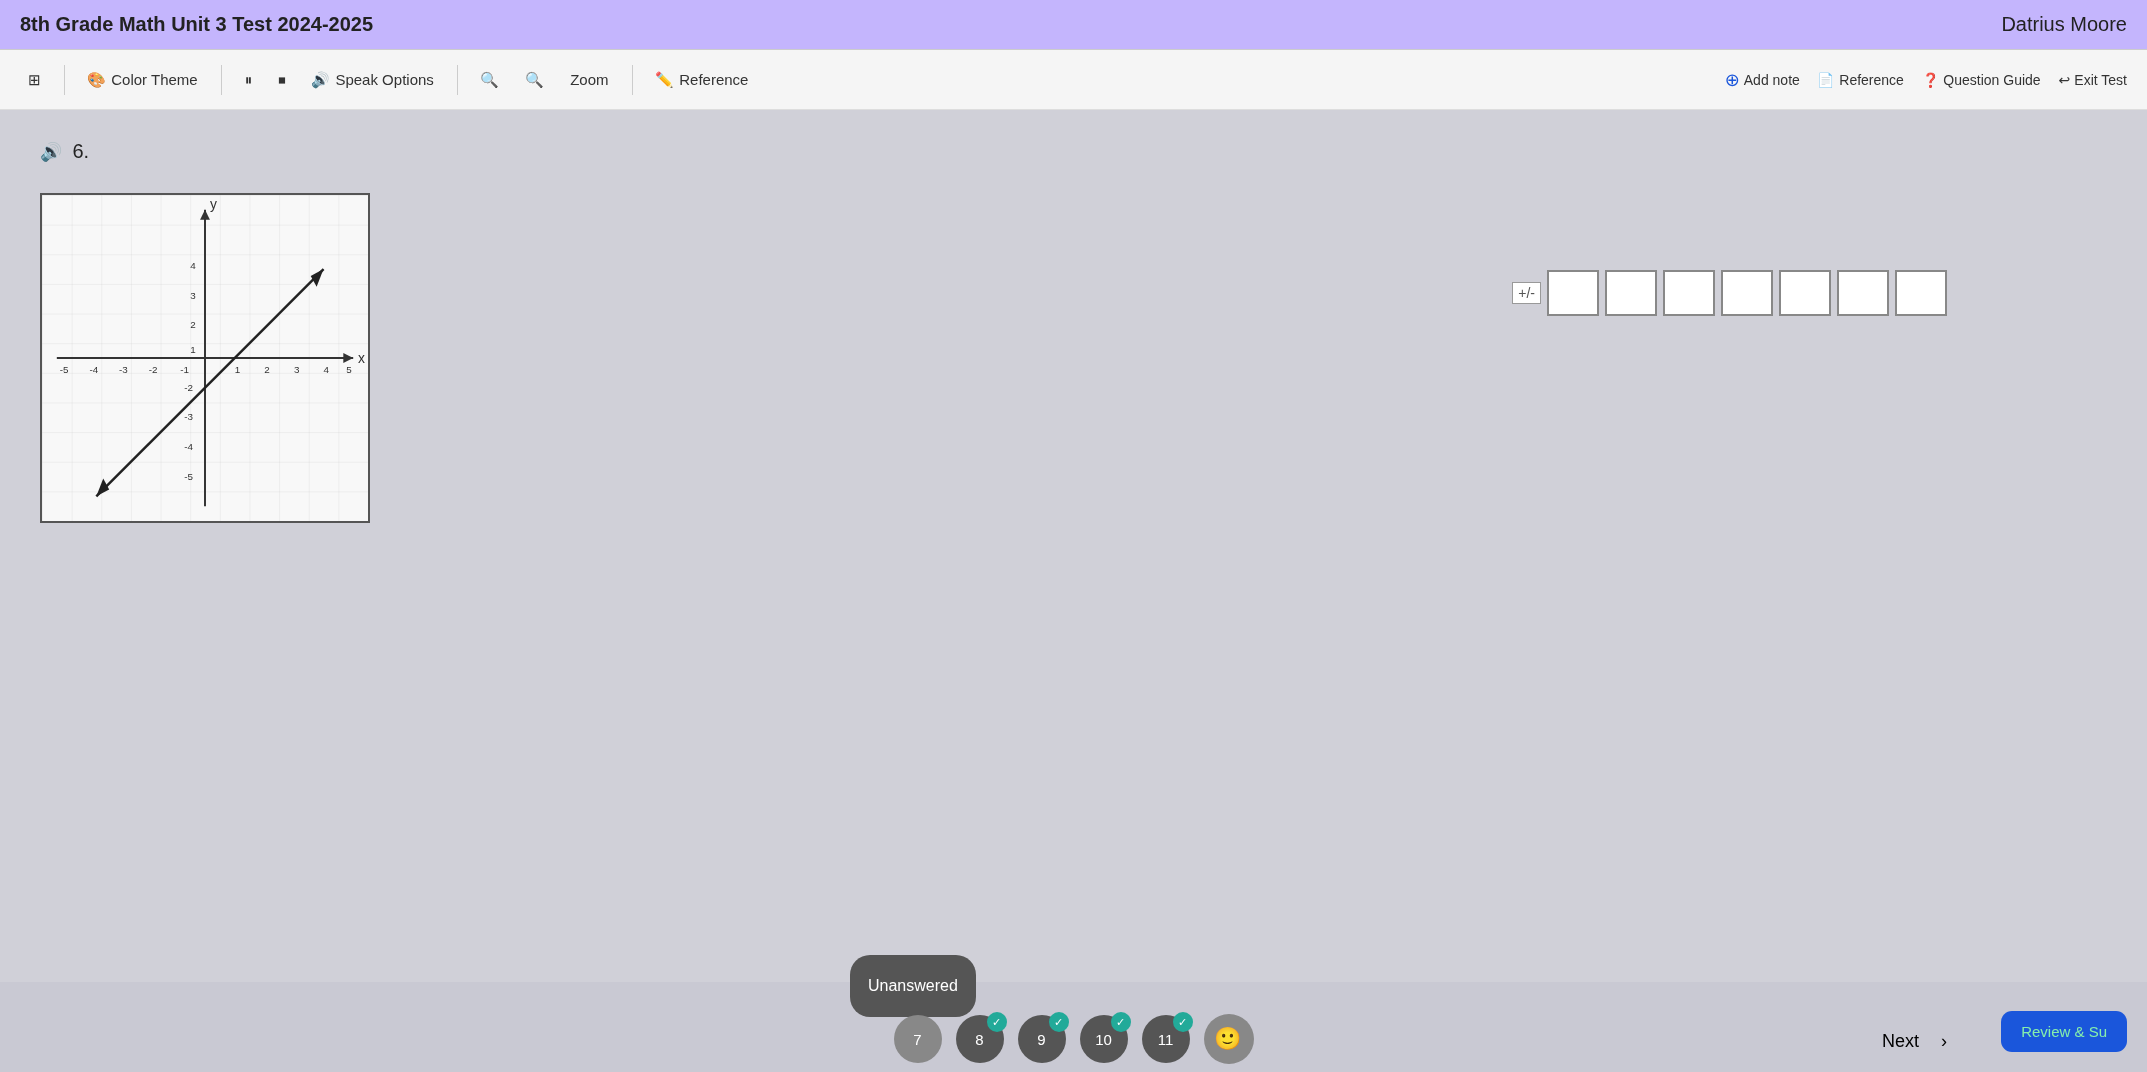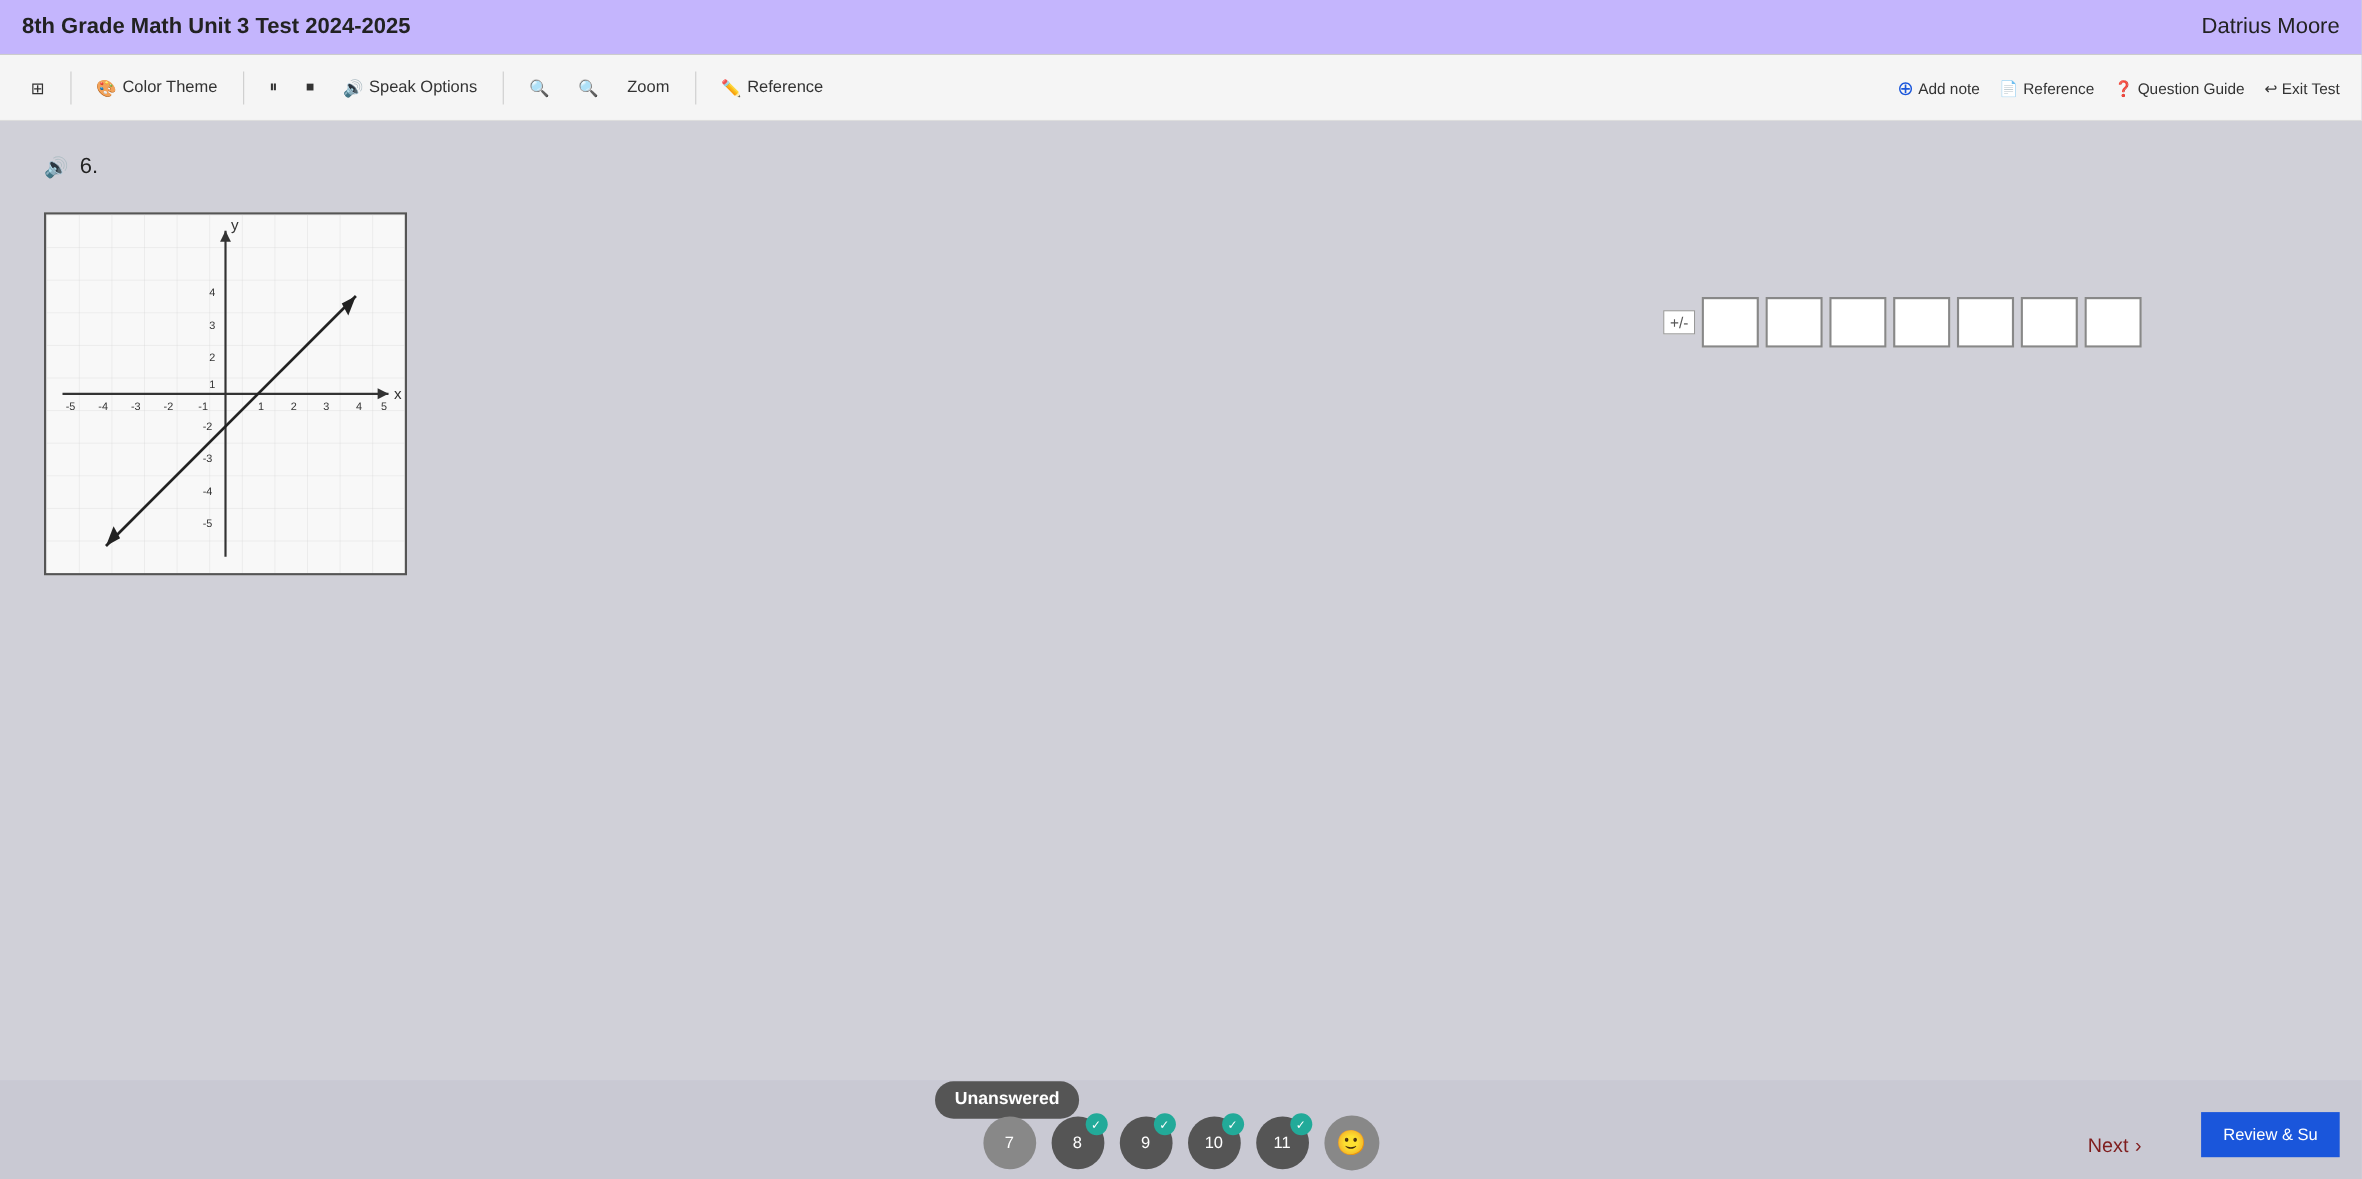--- a/index.html
+++ b/index.html
@@ -142,23 +142,23 @@
       background: rgba(200,200,210,0.85);
       display: flex;
       align-items: center;
       justify-content: center;
       gap: 20px;
     }
     .unanswered-badge {
       background: #555;
       color: #fff;
       border-radius: 20px;
-      padding: 8px 18px;
+      padding: 22px 18px;
       font-size: 16px;
-      font-weight: 700;
+      font-weight: 400;
       position: absolute;
       bottom: 55px;
       left: 850px;
     }
     .nav-dots {
       display: flex;
       align-items: center;
       gap: 14px;
       position: absolute;
       bottom: 8px;
@@ -177,34 +177,34 @@
       color: #fff;
       cursor: pointer;
       position: relative;
     }
     .next-btn {
       position: absolute;
       right: 200px;
       bottom: 20px;
       display: flex;
       align-items: center;
-      gap: 6px;
+      gap: 22px;
       font-size: 18px;
       cursor: pointer;
-      color: #7f1d1d;
+      color: #000000;
     }
     .review-btn {
       position: absolute;
       right: 20px;
       bottom: 20px;
       background: #1a56db;
-      color: #ffffff;
+      color: #86efac;
       padding: 12px 20px;
       font-size: 15px;
-      border-radius: 0;
+      border-radius: 11px;
       cursor: pointer;
     }
   </style>
 </head>
 <body>
 
 <div class="top-bar">
   <span class="top-title">8th Grade Math Unit 3 Test 2024-2025</span>
   <span class="top-right-user">Datrius Moore</span>
 </div>

